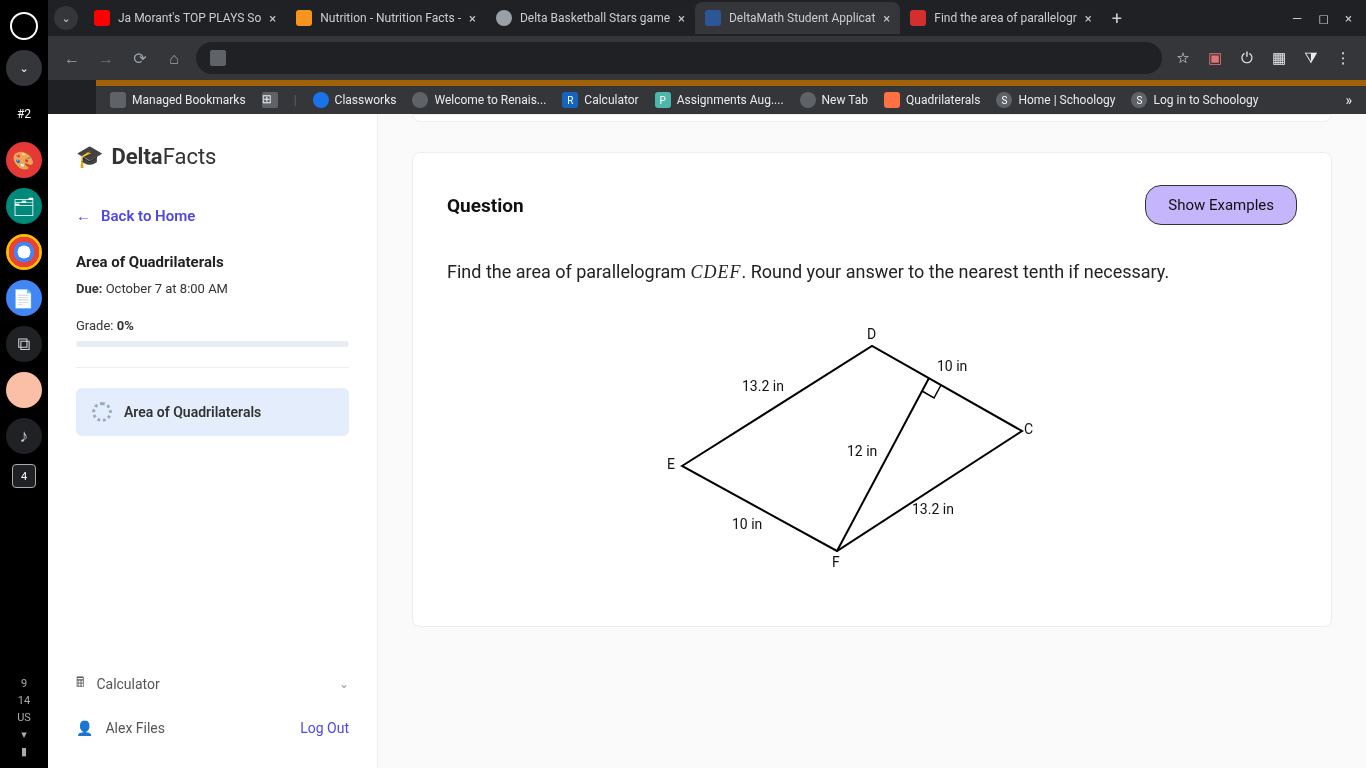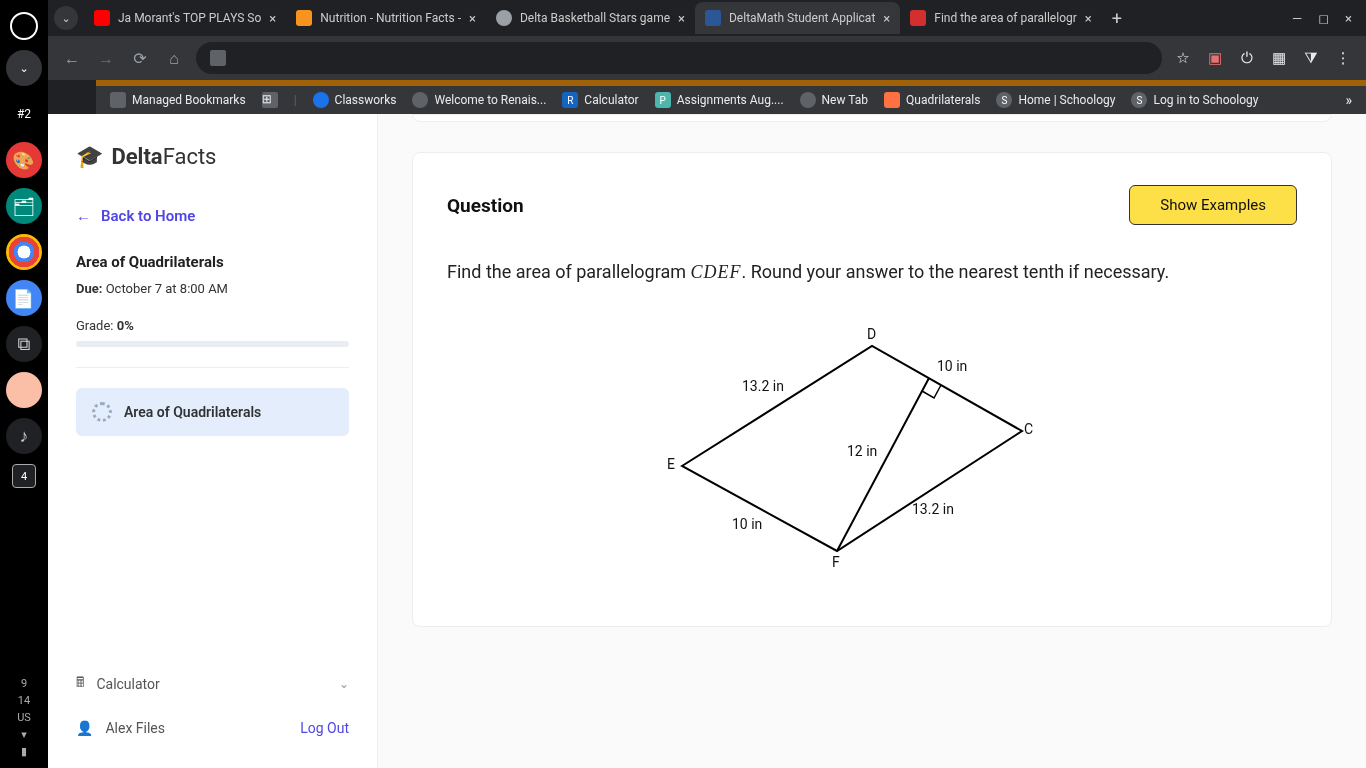--- a/index.html
+++ b/index.html
@@ -60,21 +60,21 @@
 .calc-row .chev { margin-left: auto; color: #999; font-size: 12px; }
 .user-row { display: flex; align-items: center; gap: 12px; color: #555; font-size: 14px; padding: 12px 0; }
 .user-row .logout { margin-left: auto; color: #4f46e5; font-size: 14px; }
 
 
 .main { flex: 1; background: #fafafa; padding: 0 34px 0; overflow: hidden; }
 .stub-card { height: 8px; background: #fff; border: 1px solid #eee; border-radius: 0 0 8px 8px; margin-bottom: 30px; }
 .card { background: #fff; border: 1px solid #eee; border-radius: 8px; padding: 32px 34px 40px; }
 .card-header { display: flex; align-items: center; margin-bottom: 28px; gap: 17px; }
 .card-header h2 { font-size: 19px; font-weight: 700; color: #111; }
-.examples-btn { margin-left: auto; border: 1.5px solid #333; background: #fde047; padding: 10px 30px; border-radius: 6px; font-size: 15px; color: #111; }
+.examples-btn { margin-left: auto; border: 1.5px solid #333; background: #c4b5fd; padding: 10px 22px; border-radius: 16px; font-size: 15px; color: #111; }
 .prompt { font-size: 18px; color: #222; line-height: 1.5; margin-bottom: 30px; font-family: Georgia, serif; margin-top: 33px; }
 .prompt .mi { font-style: italic; font-family: Georgia, serif; letter-spacing: 1px; }
 
 .figure { position: relative; width: 400px; height: 270px; margin: 20px auto 0; font-family: Georgia, serif; }
 .figure svg { position: absolute; left: 0; top: 0; }
 .flabel { position: absolute; font-size: 14px; color: #111; }
 </style>
 </head>
 <body>
 

